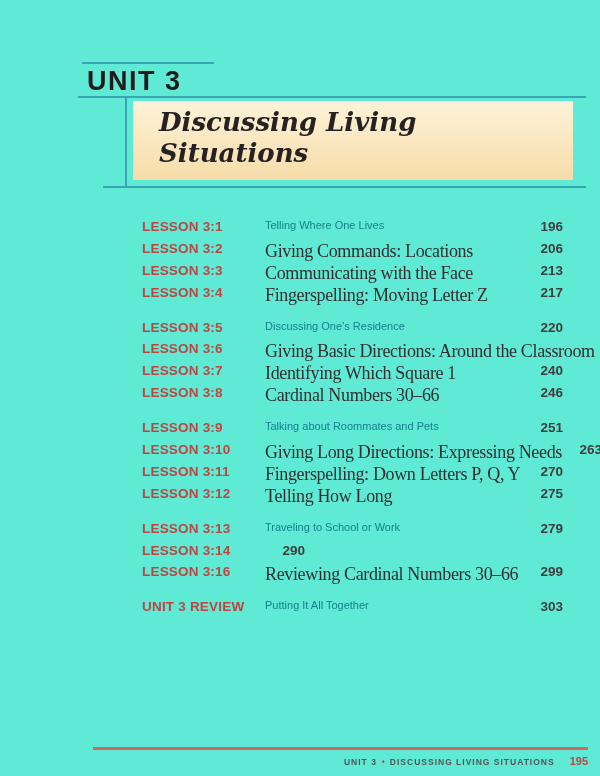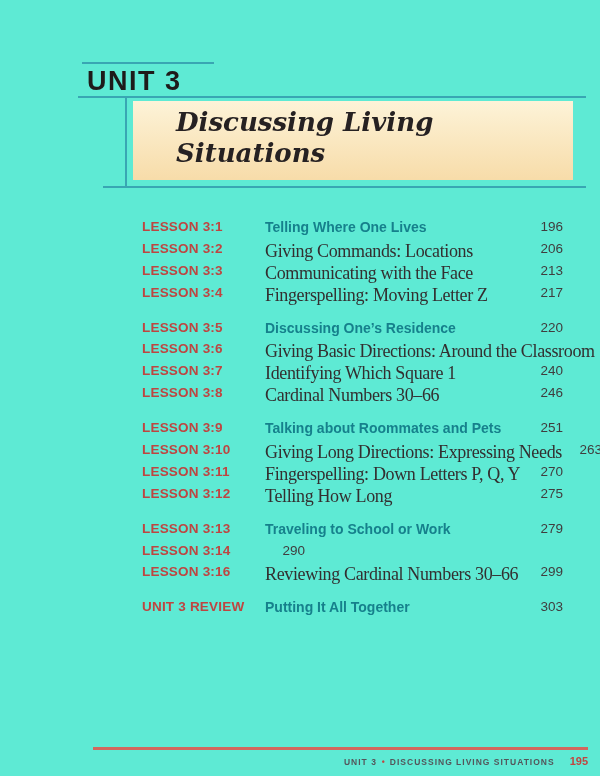--- a/index.html
+++ b/index.html
@@ -9,38 +9,38 @@
   }
   .rule { position:absolute; background:#39a6b3; }
   #rule-top    { left:82px;  top:62px;  width:132px; height:2px; }
   #unit-label  { position:absolute; left:87px; top:66px; margin:0;
                  font-size:27px; font-weight:bold; letter-spacing:1.5px;
                  color:#1e1b1a; }
   #rule-mid    { left:78px;  top:96px;  width:508px; height:2px; }
   #vrule       { left:125px; top:96px;  width:2px;   height:91px; }
   #title-box   { position:absolute; left:133px; top:101px; width:440px; height:79px;
                  background:linear-gradient(180deg, #fdf3d8 0%, #f7dca9 100%); }
-  #title-text  { padding:6px 0 0 43px;
+  #title-text  { padding:6px 0 0 26px;
                  font-family:"DejaVu Serif","Liberation Serif",serif;
                  font-style:italic; font-weight:bold; font-size:26px;
                  line-height:31px; color:#262122; }
   #rule-bottom { left:103px; top:186px; width:483px; height:2px; }
 
   #toc { position:absolute; left:142px; top:219px; width:421px; }
   .toc-group { margin-bottom:13px; }
   .toc-row { display:flex; align-items:flex-start; height:21.9px; }
   .row-label { flex:0 0 123px; font-weight:bold; font-size:13.5px;
                color:#be4541; letter-spacing:0.2px; }
   .row-title { flex:1 1 auto; white-space:nowrap;
                font-family:"Liberation Serif", serif; font-size:18px;
                letter-spacing:-0.35px; color:#332f30; }
   .row-title.highlight { font-family:"Liberation Sans", sans-serif;
-               font-weight:bold; font-size:14px; letter-spacing:0;
+               font-weight:normal; font-size:11px; letter-spacing:0;
                color:#16808c; }
-  .row-page  { flex:0 0 40px; text-align:right; font-size:13.5px; color:#403d3e; }
+  .row-page  { flex:0 0 40px; text-align:right; font-size:13.5px; color:#403d3e;font-weight:bold; }
 
   #footer-rule { position:absolute; left:93px; top:747px; width:495px;
                  height:2.5px; background:#d2685e; }
   #footer-text { position:absolute; right:12px; top:755px;
                  display:flex; align-items:baseline; }
   .crumb { font-size:8.5px; font-weight:bold; letter-spacing:1px; color:#54555a; }
   .crumb-bullet { font-size:8.5px; font-weight:bold; color:#c04640; margin:0 5px; }
   #footer-page { font-size:11px; font-weight:bold; color:#c04640; margin-left:15px; }
 </style>
 </head>

